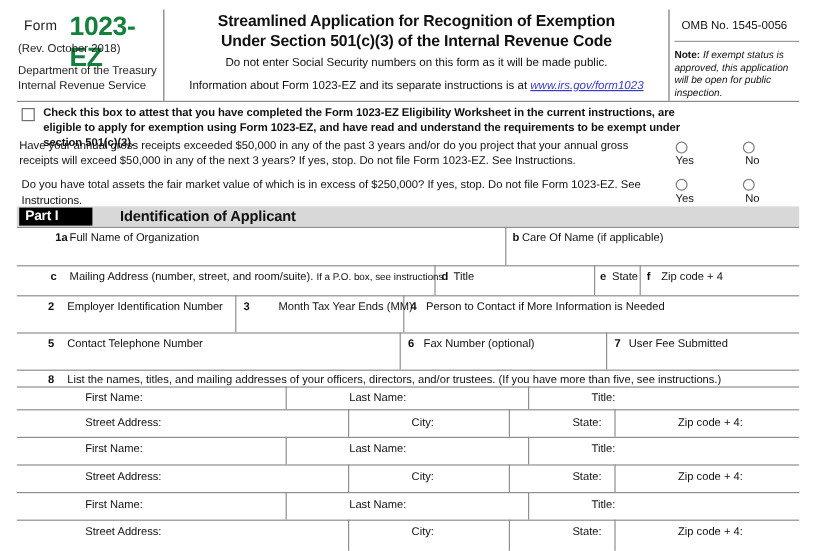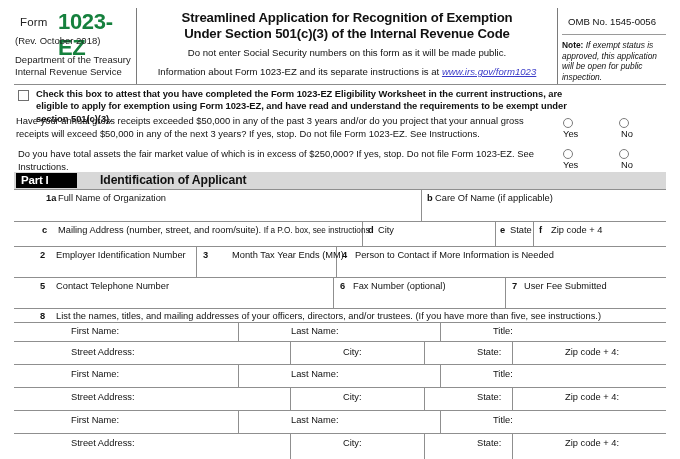--- a/index.html
+++ b/index.html
@@ -172,21 +172,21 @@
   <div class="vline" style="left:512px; top:433px; height:26px;"></div>
 
   <div class="cell num" style="left:46px; top:193px;">1a</div>
   <div class="cell" style="left:58px; top:193px;">Full Name of Organization</div>
   <div class="cell num" style="left:427px; top:193px;">b</div>
   <div class="cell" style="left:435px; top:193px;">Care Of Name (if applicable)</div>
 
   <div class="cell num" style="left:42px; top:225px;">c</div>
   <div class="cell" style="left:58px; top:225px;"><span>Mailing Address (number, street, and room/suite).</span> <span class="small">If a P.O. box, see instructions.</span></div>
   <div class="cell num" style="left:368px; top:225px;">d</div>
-  <div class="cell" style="left:378px; top:225px;">City</div>
+  <div class="cell" style="left:378px; top:225px;">Title</div>
   <div class="cell num" style="left:500px; top:225px;">e</div>
   <div class="cell" style="left:510px; top:225px;">State</div>
   <div class="cell num" style="left:539px; top:225px;">f</div>
   <div class="cell" style="left:551px; top:225px;">Zip code + 4</div>
 
   <div class="cell num" style="left:40px; top:250px;">2</div>
   <div class="cell" style="left:56px; top:250px;">Employer Identification Number</div>
   <div class="cell num" style="left:203px; top:250px;">3</div>
   <div class="cell" style="left:216px; top:250px;padding-left:16px;">Month Tax Year Ends (MM)</div>
   <div class="cell num" style="left:342px; top:250px;">4</div>

